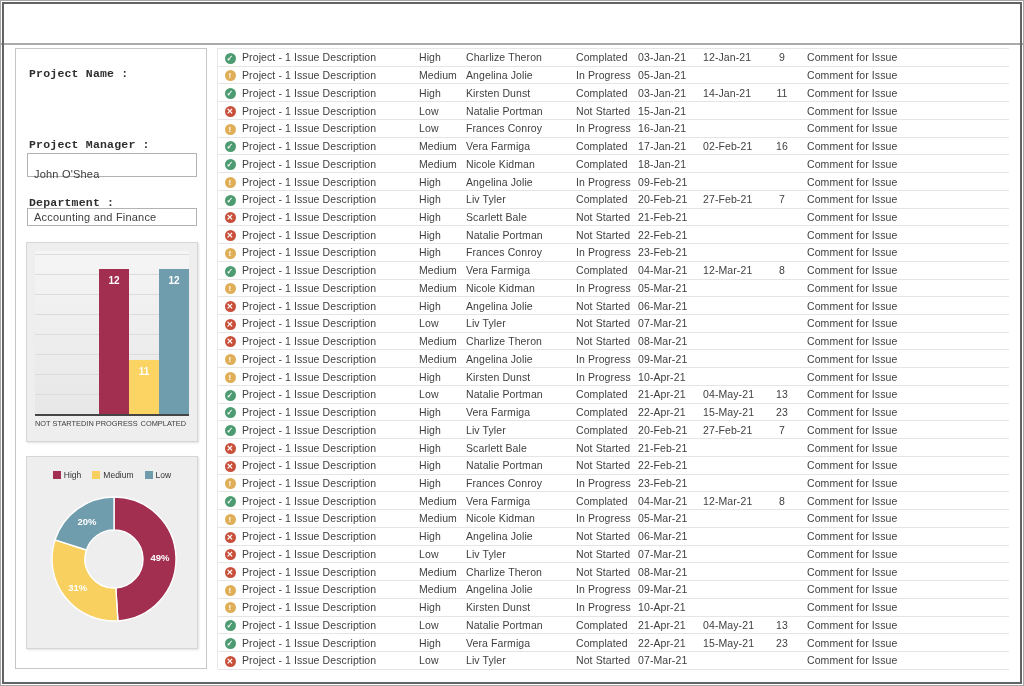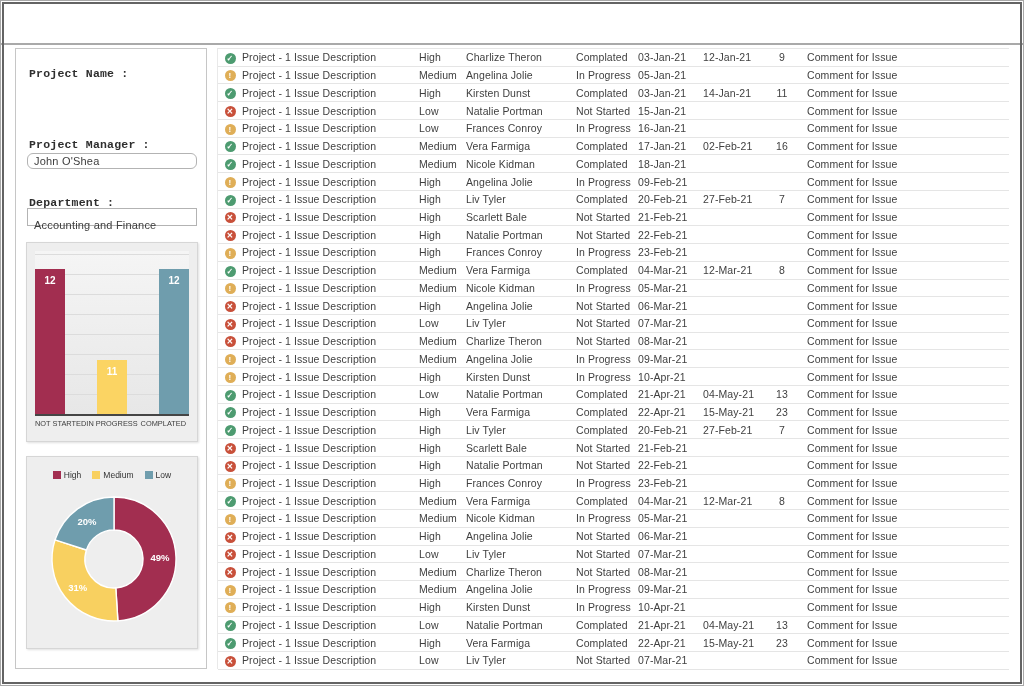--- a/index.html
+++ b/index.html
@@ -16,32 +16,32 @@
     align-items:center; color:#eff6f7; font-size:10.5px; letter-spacing:.3px; }
   .divider { position:absolute; left:0; top:42px; width:1024px; height:2px; background:#a9a9a9; }
 
   .h-left { text-align:left; } .h-center { text-align:center; } .h-pad { padding-left:5px; }
 
   
   .sidebar { position:absolute; left:14px; top:47px; width:192px; height:621px; background:#fff; border:1px solid #c6c6c6; }
   .field-label { position:absolute; left:13px; font-weight:bold; font-size:11.5px; color:#2e2e2e; letter-spacing:.2px;font-family:Liberation Mono, monospace; }
   .field-box { position:absolute; left:11px; width:170px; background:#fff; border:1px solid #b3b3b3; font-size:11px; color:#3d3d3d; padding:4px 6px; letter-spacing:.2px; }
   .lbl-1 { top:18px; } .box-1 { top:34px; height:34px; }
-  .lbl-2 { top:89px; } .box-2 { top:104px; height:16px; padding-top:1px;border-radius:6px; }
-  .lbl-3 { top:147px; } .box-3 { top:159px; height:18px; padding-top:10px; }
+  .lbl-2 { top:89px; } .box-2 { top:104px; height:24px; padding-top:14px; }
+  .lbl-3 { top:147px; } .box-3 { top:159px; height:18px; padding-top:2px; }
 
   .chart-card { position:absolute; left:10px; width:172px; background:#eeeeee; border:1px solid #d6d6d6; box-shadow:1px 1px 2px rgba(0,0,0,.12); }
   .bar-card { top:193px; height:200px; padding:8px 8px 4px 8px; }
   .pie-card { top:407px; height:193px; padding:5px; }
 
   
   .bar-plot { position:relative; width:154px; height:163px;
     background:linear-gradient(#f5f5f5,#e7e7e7);
     background-image:repeating-linear-gradient(to top, transparent 0 19px, #dcdcdc 19px 20px), linear-gradient(#f5f5f5,#e7e7e7);
-    display:flex; justify-content:space-between; align-items:flex-end; }
+    display:flex; justify-content:flex-end; align-items:flex-end; }
   .bar-axis { width:154px; height:2px; background:#454545; }
   .bar { width:30px; display:flex; justify-content:center; }
   .bar-value { color:#fff; font-weight:bold; font-size:10px; margin-top:6px; }
   .bar-cats { width:154px; display:flex; margin-top:3px; }
   .bar-cat { flex:1; text-align:center; font-size:7.4px; color:#3c3c3c; white-space:nowrap; }
 
   
   .legend { display:flex; justify-content:center; gap:11px; margin-top:6px; height:13px; }
   .legend-item { display:flex; align-items:center; gap:3px; font-size:8.5px; color:#333; }
   .legend-swatch { width:8px; height:8px; display:inline-block; }

